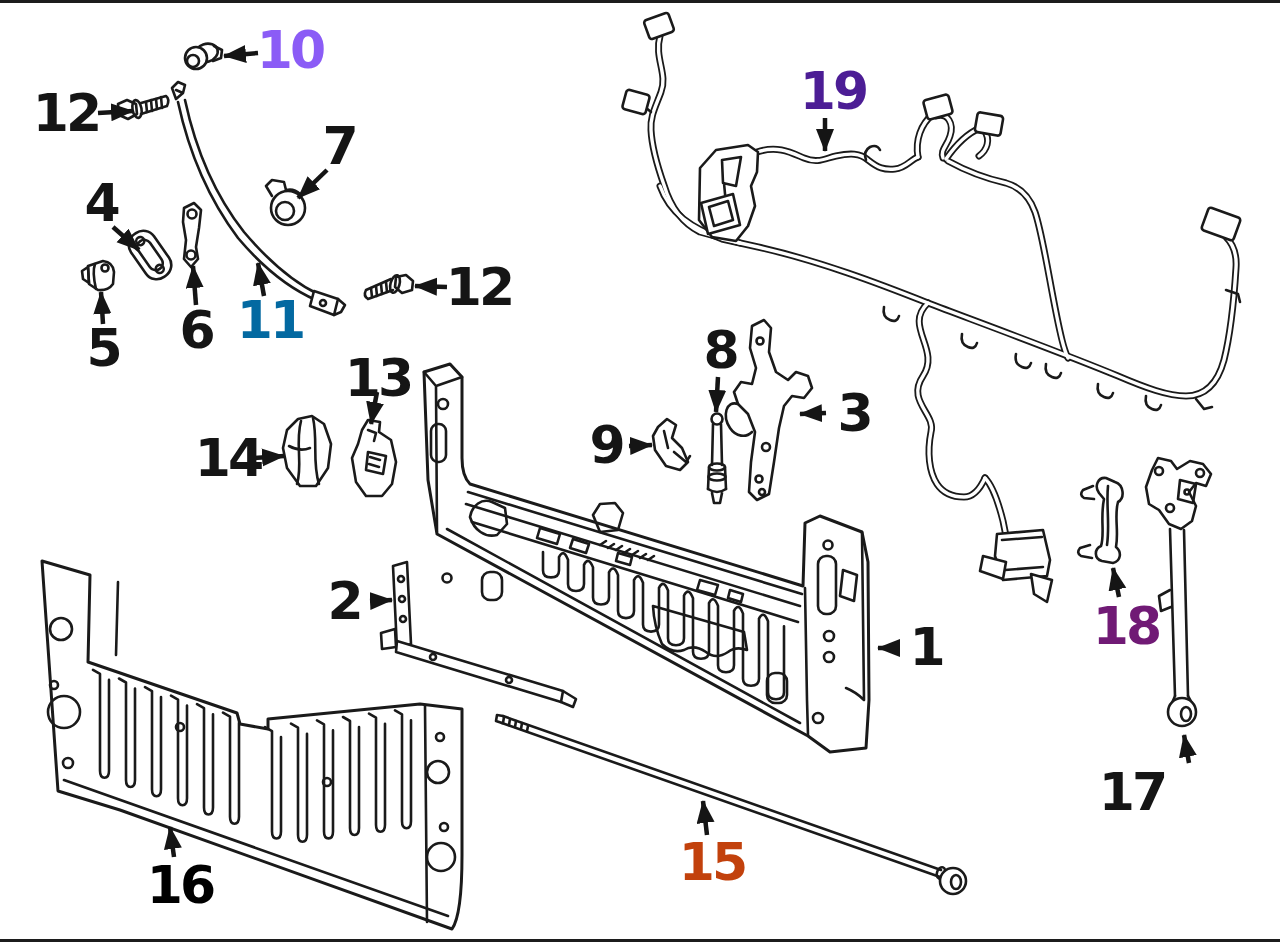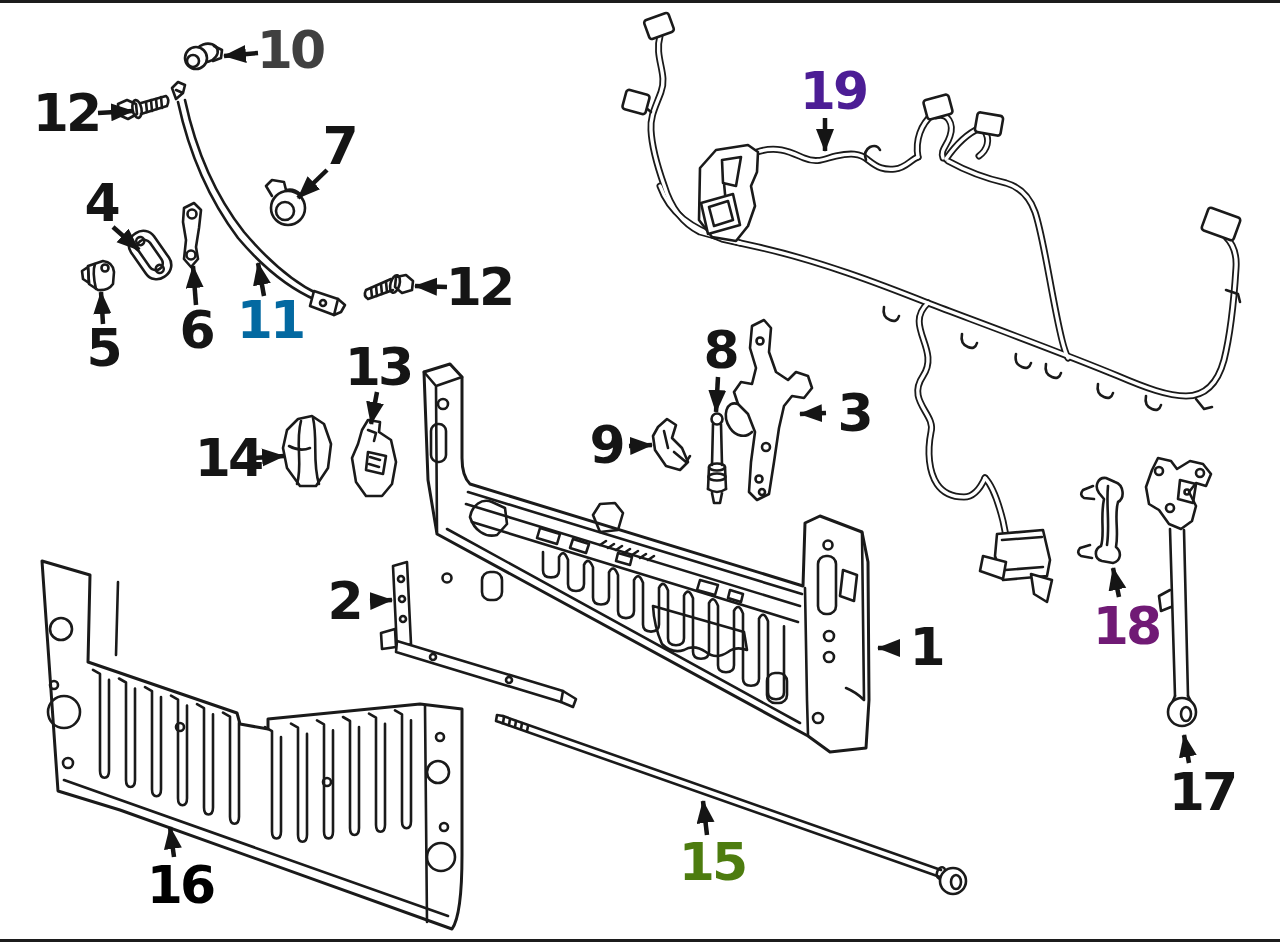--- a/index.html
+++ b/index.html
@@ -310,34 +310,34 @@
         <line x1="370" y1="601" x2="392" y2="600" marker-end="url(#ah)"></line>
         <line x1="900" y1="648" x2="878" y2="648" marker-end="url(#ah)"></line>
         <line x1="707" y1="835" x2="703" y2="801" marker-end="url(#ah)"></line>
         <line x1="174" y1="857" x2="170" y2="827" marker-end="url(#ah)"></line>
         <line x1="1119" y1="597" x2="1113" y2="568" marker-end="url(#ah)"></line>
         <line x1="1189" y1="763" x2="1184" y2="735" marker-end="url(#ah)"></line>
       </g>
   </svg>
 
   <div id="label-layer">
-      <div class="callout-label" style="left: 290px; top: 51px; color: #404040;">10</div>
+      <div class="callout-label" style="left: 290px; top: 51px; color: #8b5cf6;">10</div>
       <div class="callout-label" style="left: 66px; top: 114px; color: rgb(21, 21, 21);">12</div>
       <div class="callout-label" style="left: 339px; top: 147px; color: rgb(21, 21, 21);">7</div>
       <div class="callout-label" style="left: 101px; top: 204px; color: rgb(21, 21, 21);">4</div>
       <div class="callout-label" style="left: 103px; top: 349px; color: rgb(21, 21, 21);">5</div>
       <div class="callout-label" style="left: 196px; top: 331px; color: rgb(21, 21, 21);">6</div>
       <div class="callout-label" style="left: 270px; top: 321px; color: #0369a1;">11</div>
       <div class="callout-label" style="left: 479px; top: 288px; color: rgb(21, 21, 21);">12</div>
-      <div class="callout-label" style="left: 378px; top: 368px; color: rgb(21, 21, 21);">13</div>
+      <div class="callout-label" style="left: 378px; top: 379px; color: rgb(21, 21, 21);">13</div>
       <div class="callout-label" style="left: 228px; top: 459px; color: rgb(21, 21, 21);">14</div>
       <div class="callout-label" style="left: 606px; top: 446px; color: rgb(21, 21, 21);">9</div>
       <div class="callout-label" style="left: 720px; top: 351px; color: rgb(21, 21, 21);">8</div>
       <div class="callout-label" style="left: 854px; top: 414px; color: rgb(21, 21, 21);">3</div>
       <div class="callout-label" style="left: 833px; top: 92px; color: #4c1d95;">19</div>
       <div class="callout-label" style="left: 344px; top: 602px; color: rgb(21, 21, 21);">2</div>
       <div class="callout-label" style="left: 926px; top: 648px; color: rgb(21, 21, 21);">1</div>
-      <div class="callout-label" style="left: 712px; top: 863px; color: #4d7c0f; text-align: center;">15</div>
+      <div class="callout-label" style="left: 712px; top: 863px; color: #c2410c; text-align: center;">15</div>
       <div class="callout-label" style="left: 180px; top: 886px; color: #000000;">16</div>
       <div class="callout-label" style="left: 1126px; top: 627px; color: #701a75;">18</div>
-      <div class="callout-label" style="left: 1202px; top: 793px; color: rgb(21, 21, 21);">17</div>
+      <div class="callout-label" style="left: 1132px; top: 793px; color: rgb(21, 21, 21);">17</div>
     </div>
 </div>
 
 </body></html>

